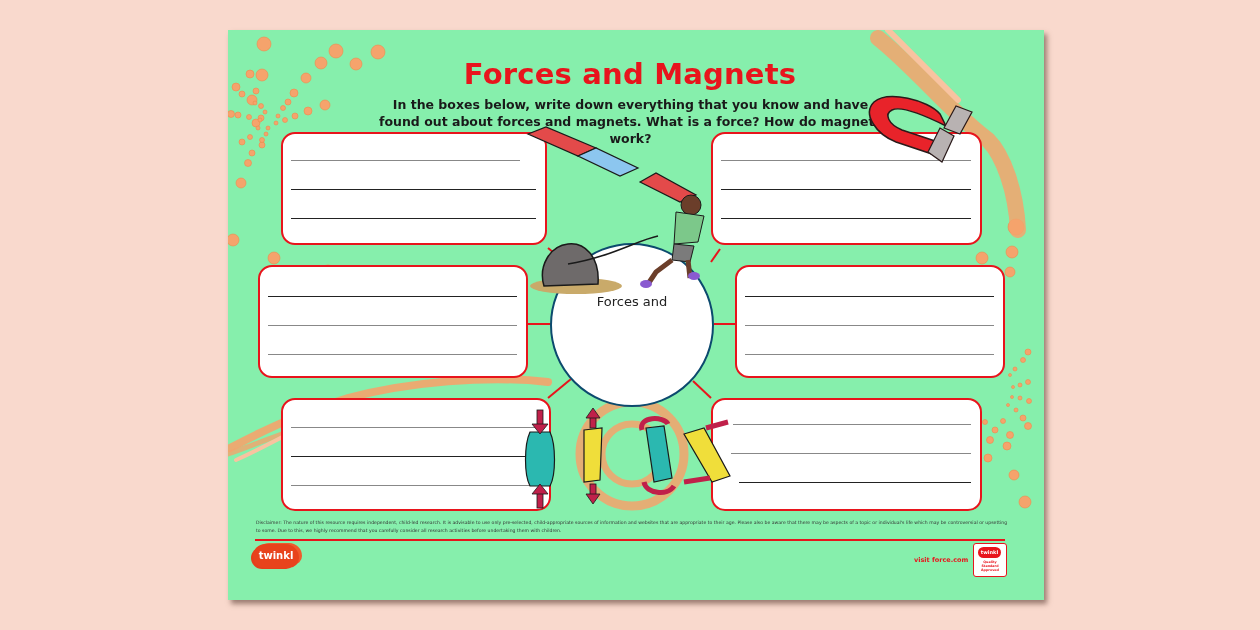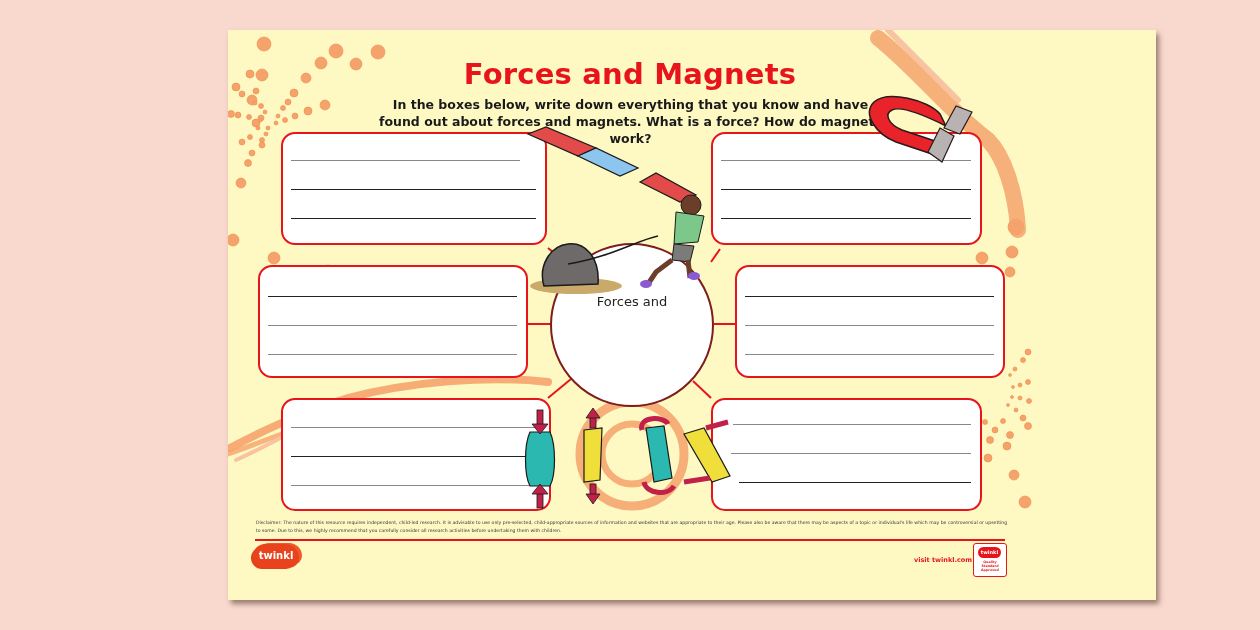--- a/index.html
+++ b/index.html
@@ -3,22 +3,22 @@
 <meta charset="utf-8">
 <style>
   html, body { margin: 0; padding: 0; }
   body {
     width: 1260px; height: 630px; overflow: hidden;
     background: #f9d9cd;
     font-family: "DejaVu Sans", sans-serif;
     position: relative;
   }
   .page {
-    position: absolute; left: 228px; top: 30px; width: 928px; height: 570px;
-    background: #fef9c3;
+    position: absolute; left: 228px; top: 30px; width: 816px; height: 570px;
+    background: #86efac;
     box-shadow: 3px 4px 5px rgba(80,50,40,0.55);
     overflow: hidden;
   }
   .deco { position: absolute; left: 0; top: 0; width: 804px; height: 570px; pointer-events: none; }
   .title {
     position: absolute; left: 0; width: 804px; top: 27px; text-align: center;
     color: #e8141c; font-weight: bold; font-size: 29px; letter-spacing: 0.2px;
     font-family: "DejaVu Sans", sans-serif;
   }
   .instructions {
@@ -27,21 +27,21 @@
   }
   .box {
     position: absolute; width: 266px; height: 113px;
     border: 2px solid #e8141c; border-radius: 14px; background: #fff;
     box-sizing: border-box;
   }
   .line { position: absolute; left: 8px; right: 9px; height: 0; border-top: 1.3px solid #222; }
   .line.g { border-top-color: #888; }
   .center-circle {
     position: absolute; left: 322px; top: 213px; width: 164px; height: 164px;
-    border: 2px solid #7f1d1d; border-radius: 50%; background: #fff; box-sizing: border-box;
+    border: 2px solid #0c4a6e; border-radius: 50%; background: #fff; box-sizing: border-box;
   }
   .center-text {
     position: absolute; left: 0; right: 0; top: 46px; text-align: center;
     font-size: 13px; line-height: 21px; color: #222;
   }
   .disclaimer {
     position: absolute; left: 28px; top: 489px; width: 752px;
     font-size: 4.6px; line-height: 8px; color: #333;
   }
   .footer-rule { position: absolute; left: 27px; width: 750px; top: 509px; height: 2px; background: #e8141c; }
@@ -260,18 +260,18 @@
       <path d="M414 400 C 410 386, 436 386, 440 394" stroke="#c0204a" stroke-width="5" fill="none"></path>
       <path d="M416 452 C 418 464, 440 466, 446 456" stroke="#c0204a" stroke-width="5" fill="none"></path>
       <path d="M478 398 L 500 392" stroke="#c0204a" stroke-width="5" fill="none"></path>
       <path d="M456 452 L 482 448" stroke="#c0204a" stroke-width="5" fill="none"></path>
     </g>
   </svg>
 
   <div class="disclaimer">Disclaimer: The nature of this resource requires independent, child-led research. It is advisable to use only pre-selected, child-appropriate sources of information and websites that are appropriate to their age. Please also be aware that there may be aspects of a topic or individual's life which may be controversial or upsetting to some. Due to this, we highly recommend that you carefully consider all research activities before undertaking them with children.</div>
   <div class="footer-rule"></div>
   <div class="logo">twinkl</div>
-  <div class="visit">visit twinkl.com</div>
+  <div class="visit">visit force.com</div>
   <div class="badge">
     <div class="badge-top">twinkl</div>
     <div class="badge-text">Quality Standard Approved</div>
   </div>
 </div>
 
 </body></html>

